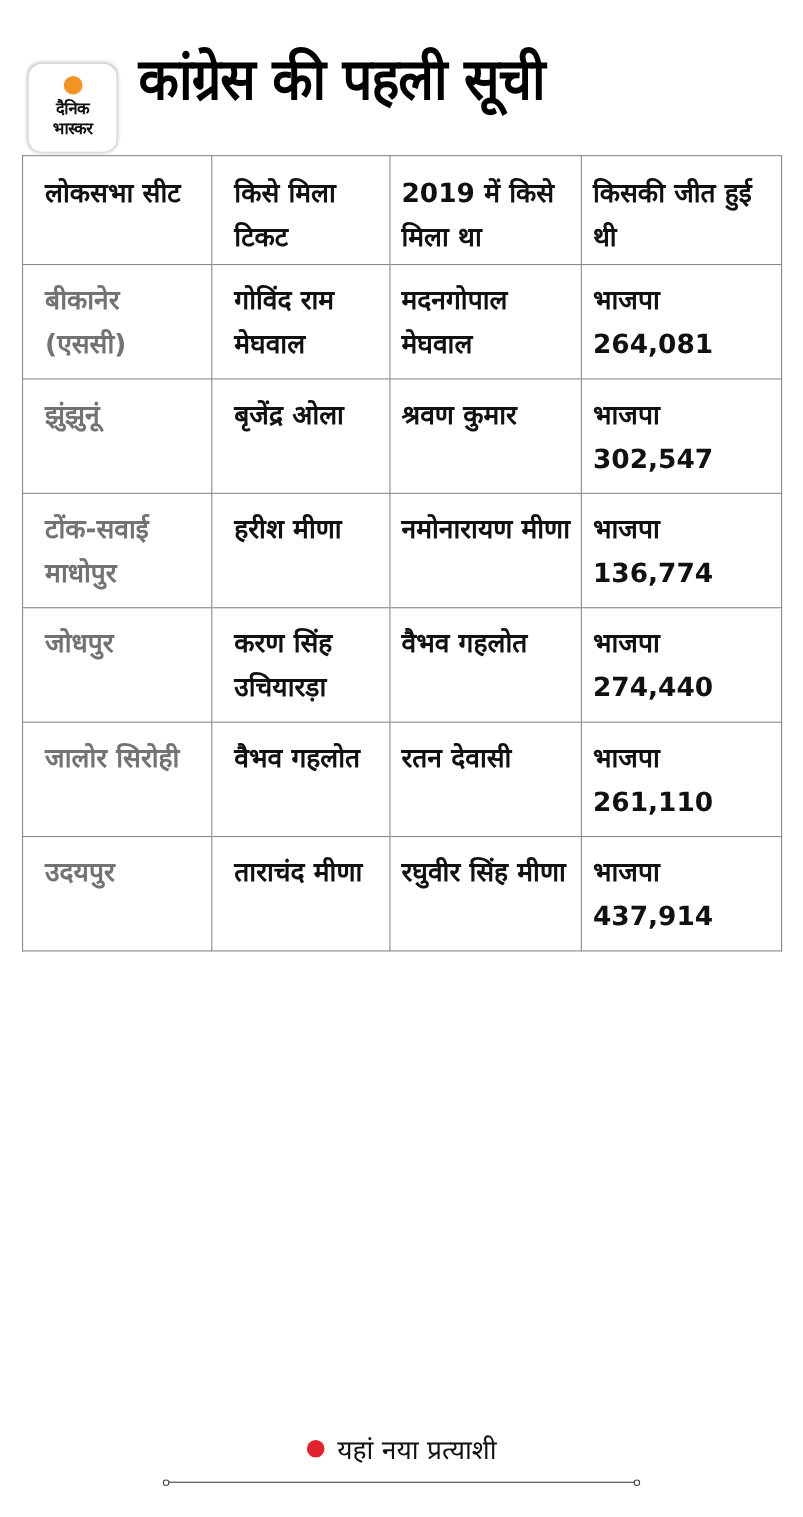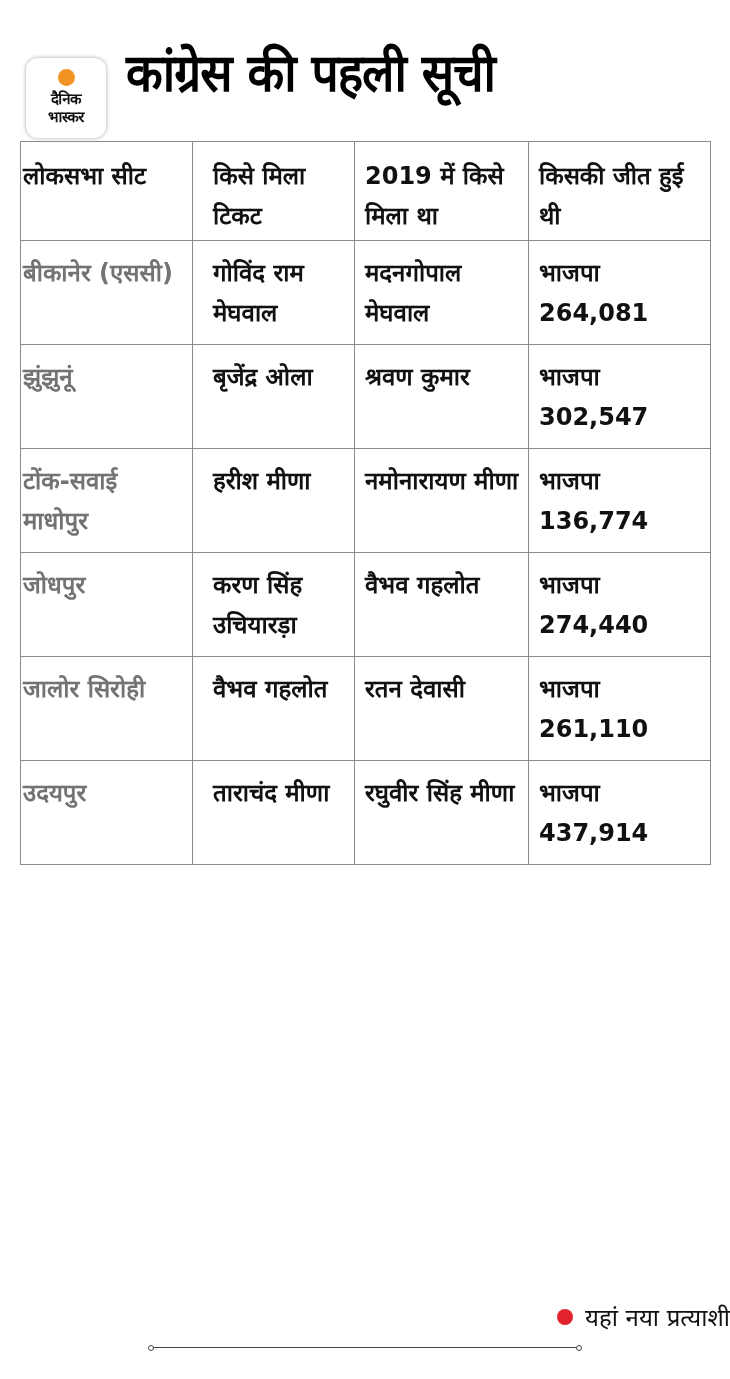--- a/index.html
+++ b/index.html
@@ -13,28 +13,28 @@
                  border-radius:50%; background:#f39323; }
     .logo .l1, .logo .l2 { position:absolute; left:0; width:80px; text-align:center;
                  font-weight:bold; font-size:15px; line-height:17px; color:#111; letter-spacing:-0.5px; }
     .logo .l1 { top:33px; }
     .logo .l2 { top:51px; }
     .title { position:absolute; left:126px; top:38px; font-size:52px; font-weight:bold;
              line-height:70px; letter-spacing:-1px; color:#000; transform:scaleX(0.92); transform-origin:left center; }
     table { position:absolute; left:20px; top:141px; width:690px; border-collapse:collapse;
             table-layout:fixed; }
     td, th { border:1px solid #8a8a8a; vertical-align:top; text-align:left;
-             padding:12px 8px 0 2px; font-size:24px; line-height:40px; }
+             padding:12px 8px 0 20px; font-size:24px; line-height:40px; }
     th { font-weight:bold; height:84px; padding-top:14px; }
     th:first-child, td:first-child { border-left:1px solid #8a8a8a; }
     td { height:91px; font-weight:bold; }
     col.c1 { width:172px; } col.c2 { width:162px; } col.c3 { width:174px; } col.c4 { width:182px; }
     th.h2, td.c2 { padding-left:20px; } th.h3, td.c3 { padding-left:10px; } th.h4, td.c4 { padding-left:10px; }
     td.seat { color:#737373; font-weight:bold; }
-    .legend { position:absolute; left:0; top:1300px; width:730px; text-align:right;
+    .legend { position:absolute; left:0; top:1300px; width:730px; text-align:center;
               font-size:24px; line-height:36px; }
     .legend .dot { display:inline-block; width:16px; height:16px; border-radius:50%;
                    background:#e0232e; vertical-align:middle; margin-right:12px; position:relative; top:-2px; }
     .rule { position:absolute; left:153px; top:1347px; width:424px; height:1px; background:#444; }
     .rule::before, .rule::after { content:""; position:absolute; top:-2px; width:4px; height:4px;
                    border:1px solid #444; border-radius:50%; background:#fff; }
     .rule::before { left:-5px; } .rule::after { right:-5px; }
   </style>
 </head>
 <body>

